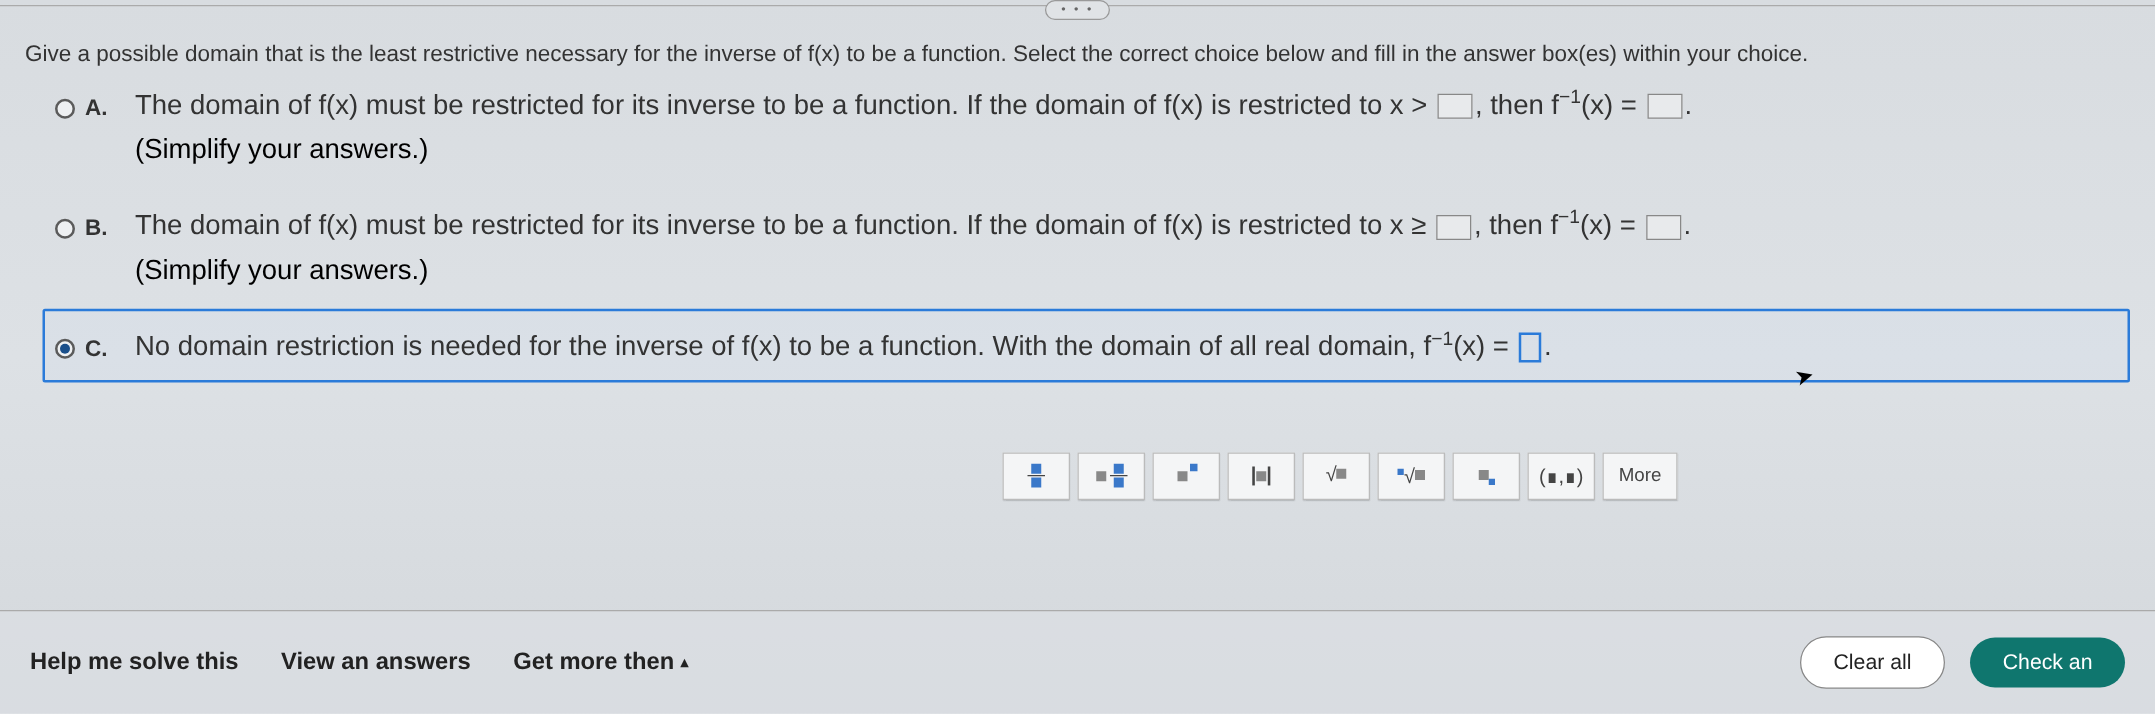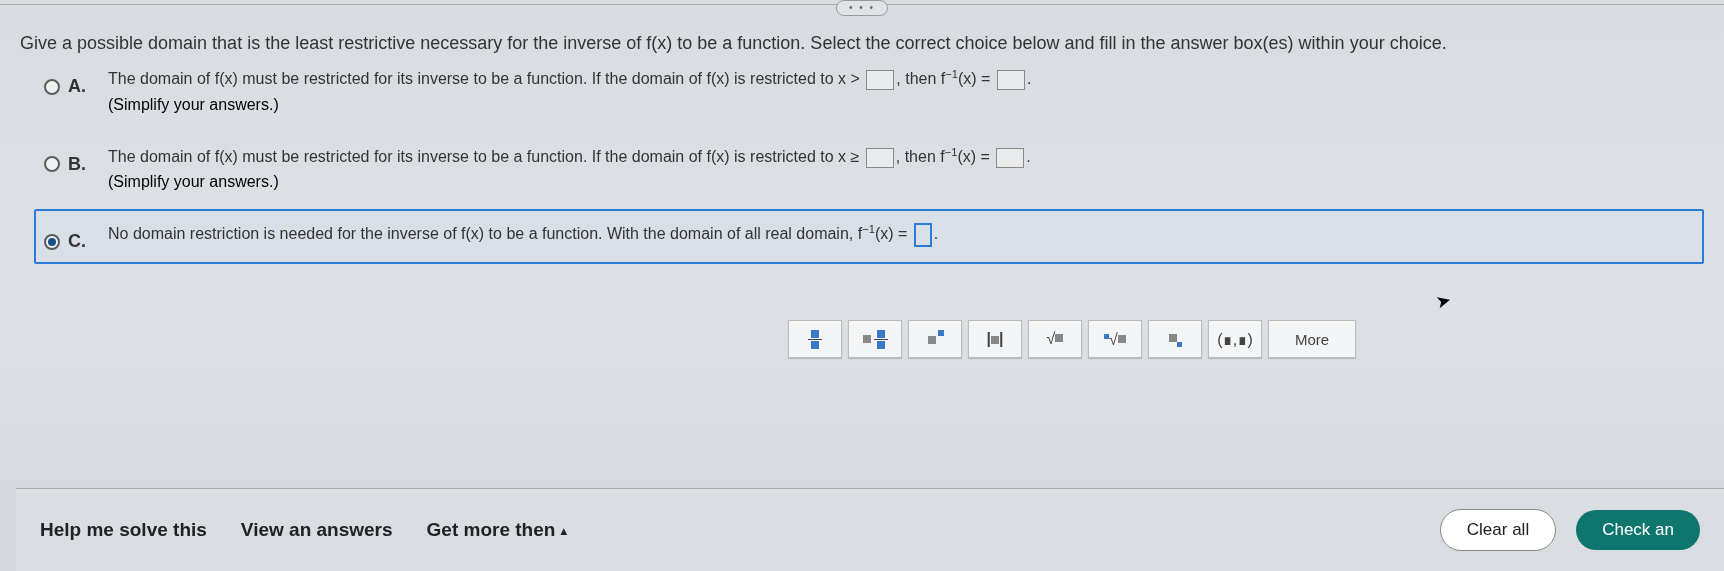--- a/index.html
+++ b/index.html
@@ -76,21 +76,21 @@
     background: #1a4f8a;
     border-radius: 50%;
     display: block;
   }
   .choice-label {
     font-size: 18px;
     font-weight: bold;
     color: #333;
   }
   .choice-body {
-    font-size: 16px;
+    font-size: 22px;
     color: #333;
     line-height: 1.6;
     flex: 1;
   }
   .input-box {
     display: inline-block;
     width: 28px;
     height: 20px;
     border: 1px solid #888;
     background: #e8eaec;
@@ -120,33 +120,33 @@
     border: 1px solid #bbb;
     display: flex;
     align-items: center;
     justify-content: center;
     font-size: 16px;
     color: #444;
     cursor: pointer;
     box-shadow: 0 1px 1px rgba(0,0,0,0.15);
   }
   .tool-btn.more {
-    width: 88px;
+    width: 60px;
     font-size: 15px;
   }
   .frac-icon { display:flex; flex-direction:column; align-items:center; font-size:10px; line-height:1; }
   .frac-icon .bar { width: 14px; height:1px; background:#444; margin:1px 0;}
   .sq { display:inline-block; width:8px; height:8px; background:#888; }
   .sq.blue { background:#3a78c9; }
   .mixed-icon { display:flex; align-items:center; gap:3px; }
 
   .bottom-bar {
     position: absolute;
     bottom: 0;
-    left: 16px;
+    left: 0;
     right: 0;
     border-top: 1px solid #aaa;
     padding: 20px 24px;
     display: flex;
     align-items: center;
     background: rgba(220,224,228,0.6);
   }
   .help-links {
     display: flex;
     gap: 34px;

